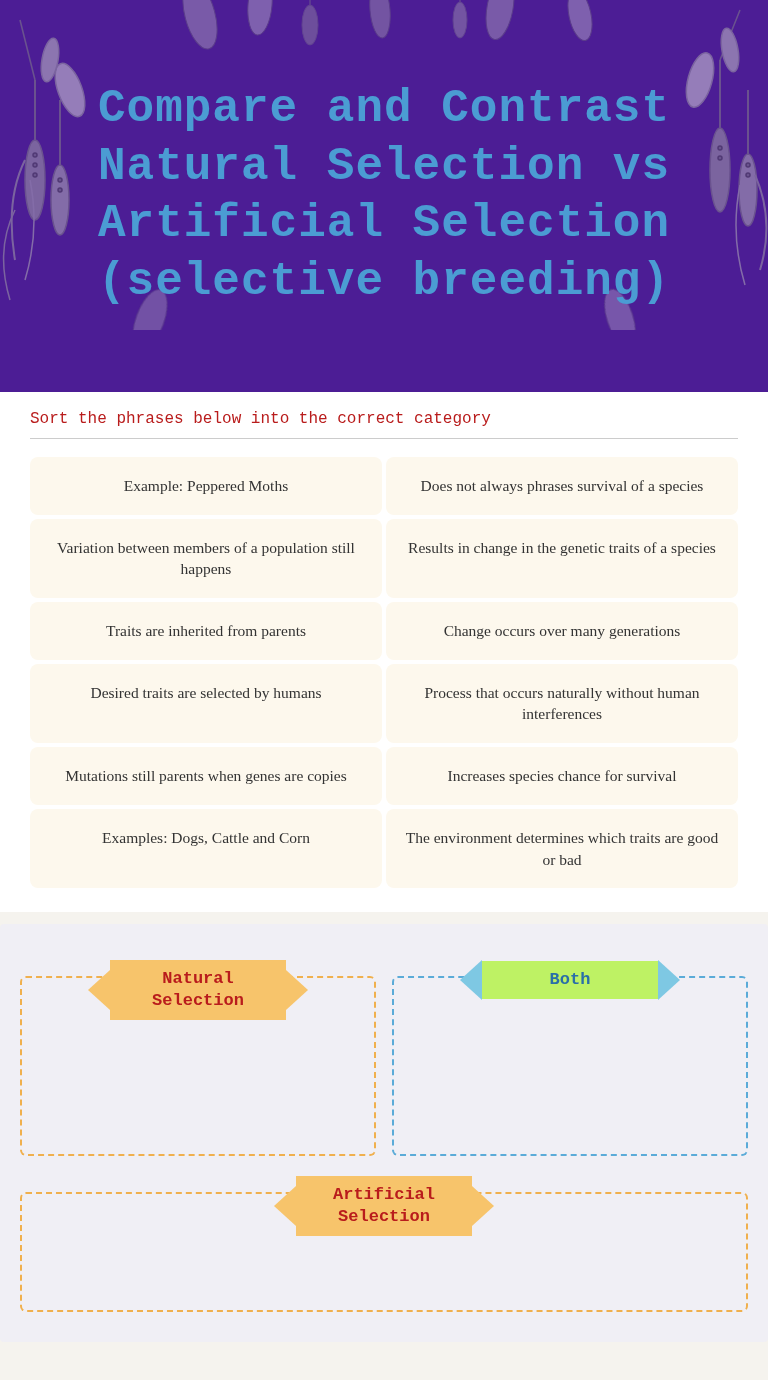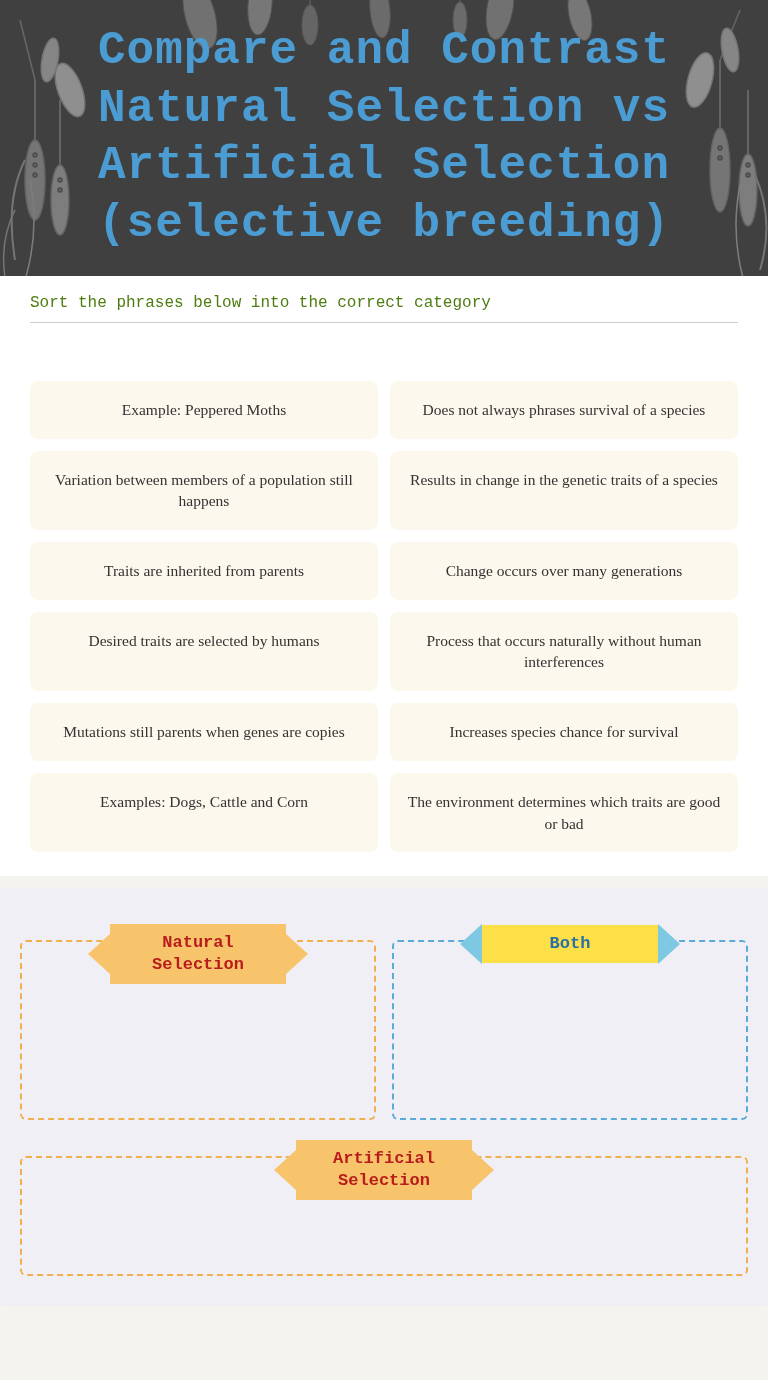--- a/index.html
+++ b/index.html
@@ -9,22 +9,22 @@
       min-height: 1380px;
       font-family: Georgia, serif;
       background: #f5f3ee;
       overflow-x: hidden;
     }
 
     
     .header {
       position: relative;
       width: 100%;
-      height: 276px;
-      background: #404040;
+      height: 392px;
+      background: #4c1d95;
       overflow: hidden;
       display: flex;
       align-items: center;
       justify-content: center;
     }
 
     
     .plant-deco {
       position: absolute;
       inset: 0;
@@ -44,39 +44,38 @@
       letter-spacing: 1px;
     }
 
     
     .sort-instruction-container {
       background: #fff;
       padding: 18px 30px 0 30px;
     }
 
     .sort-instruction {
-      color: #4d7c0f;
+      color: #b91c1c;
       font-family: 'Courier New', Courier, monospace;
       font-size: 16px;
       padding-bottom: 10px;
       border-bottom: 1.5px solid #ccc;
       display: block;
     }
 
     
     .sort-area {
       background: #fff;
       padding: 18px 30px 24px 30px;
     }
 
     .cards-grid {
       display: grid;
       grid-template-columns: 1fr 1fr;
-      gap: 12px;
-      margin-top: 40px;
+      gap: 4px;
     }
 
     .card {
       background: #fdf8ed;
       border-radius: 8px;
       padding: 18px 16px;
       text-align: center;
       font-size: 15.5px;
       color: #333;
       line-height: 1.4;
@@ -143,21 +142,21 @@
       color: #b91c1c;
       font-family: 'Courier New', Courier, monospace;
       font-size: 17px;
       font-weight: bold;
       padding: 8px 10px;
       text-align: center;
       line-height: 1.3;
     }
 
     .label-inner-blue {
-      background: #fde047;
+      background: #bef264;
       color: #2a6fa8;
     }
 
     .label-arrow-right {
       width: 0;
       height: 0;
       border-top: 20px solid transparent;
       border-bottom: 20px solid transparent;
       border-left: 22px solid #f7c46b;
       flex-shrink: 0;

